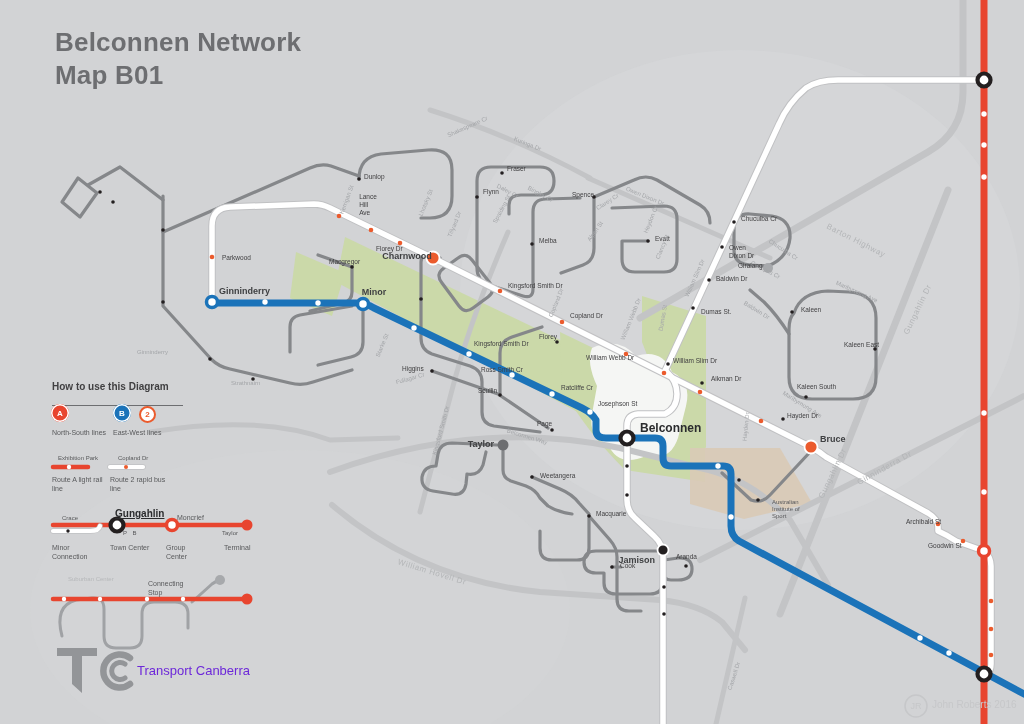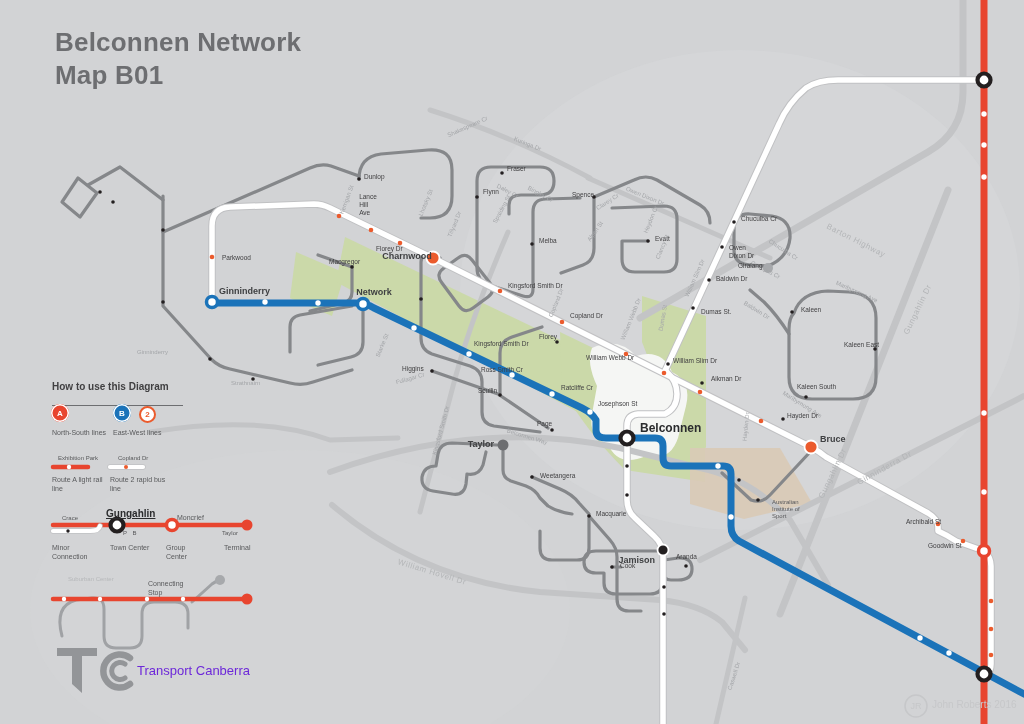--- a/index.html
+++ b/index.html
@@ -247,41 +247,41 @@
 <div class="abs leg-circle fillA" style="left:51px;top:404px;">A</div>
 <div class="abs leg-circle fillB" style="left:113px;top:404px;">B</div>
 <div class="abs leg-circle ring2" style="left:139px;top:406px;">2</div>
 <div class="abs leg-txt" style="left:52px;top:428px;">North-South lines</div>
 <div class="abs leg-txt" style="left:113px;top:428px;">East-West lines</div>
 <div class="abs leg-sta" style="left:58px;top:455px;">Exhibition Park</div>
 <div class="abs leg-sta" style="left:118px;top:455px;">Copland Dr</div>
 <div class="abs leg-txt" style="left:52px;top:475px;width:52px;">Route A light rail line</div>
 <div class="abs leg-txt" style="left:110px;top:475px;width:58px;">Route 2 rapid bus line</div>
 <div class="abs leg-sta" style="left:62px;top:515px;">Crace</div>
-<div class="abs leg-bold" style="left:106px;top:508px;text-decoration:underline;">Gungahlin</div>
+<div class="abs leg-bold" style="left:115px;top:508px;text-decoration:underline;">Gungahlin</div>
 <div class="abs leg-pb" style="left:123px;top:530px;">P B</div>
 <div class="abs leg-txt" style="left:177px;top:513px;">Moncrief</div>
 <div class="abs leg-sta" style="left:222px;top:530px;">Taylor</div>
 <div class="abs leg-txt" style="left:52px;top:543px;width:44px;">Minor Connection</div>
 <div class="abs leg-txt" style="left:110px;top:543px;width:40px;">Town Center</div>
 <div class="abs leg-txt" style="left:166px;top:543px;width:40px;">Group Center</div>
 <div class="abs leg-txt" style="left:224px;top:543px;">Terminal</div>
 <div class="abs leg-faint" style="left:68px;top:576px;">Suburban Center</div>
 <div class="abs leg-txt" style="left:148px;top:579px;width:42px;">Connecting Stop</div>
 
 <div id="logo-text" class="abs" style="left:137px;top:663px;">Transport Canberra</div>
 <div id="watermark" class="abs" style="left:932px;top:699px;">John Roberts 2016</div>
 <div class="abs" style="left:916px;top:706px;transform:translate(-50%,-50%);font-size:9px;color:#c6c7c9;">JR</div>
 
 <div id="map-labels">
       <div class="lbl stop" style="left: 222px; top: 258px; transform: translateY(-50%); transform-origin: left center;">Parkwood</div>
       <div class="lbl lg" style="left: 219px; top: 291px; transform: translateY(-50%); transform-origin: left center;">Ginninderry</div>
       <div class="lbl street" style="left: 137px; top: 353px; transform: translateY(-50%); transform-origin: left center;">Ginninderry</div>
       <div class="lbl street" style="left: 231px; top: 384px; transform: translateY(-50%); transform-origin: left center;">Strathnairn</div>
-      <div class="lbl lg" style="left: 374px; top: 292px; transform: translate(-50%, -50%); transform-origin: center center;">Network</div>
+      <div class="lbl lg" style="left: 374px; top: 292px; transform: translate(-50%, -50%); transform-origin: center center;">Minor</div>
       <div class="lbl stop" style="left: 329px; top: 262px; transform: translateY(-50%); transform-origin: left center;">Macgregor</div>
       <div class="lbl stop" style="left: 364px; top: 177px; transform: translateY(-50%); transform-origin: left center;">Dunlop</div>
       <div class="lbl street" style="left: 342px; top: 214px; transform: translateY(-50%) rotate(-70deg); transform-origin: left center;">Kerrigan St</div>
       <div class="lbl stop" style="left: 368px; top: 205px; transform: translate(-50%, -50%); transform-origin: center center;">Lance
 Hill
 Ave</div>
       <div class="lbl stop" style="left: 376px; top: 249px; transform: translateY(-50%); transform-origin: left center;">Florey Dr</div>
       <div class="lbl lg" style="left: 407px; top: 256px; transform: translate(-50%, -50%); transform-origin: center center;">Charnwood</div>
       <div class="lbl stop" style="left: 507px; top: 169px; transform: translateY(-50%); transform-origin: left center;">Fraser</div>
       <div class="lbl stop" style="left: 483px; top: 192px; transform: translateY(-50%); transform-origin: left center;">Flynn</div>

